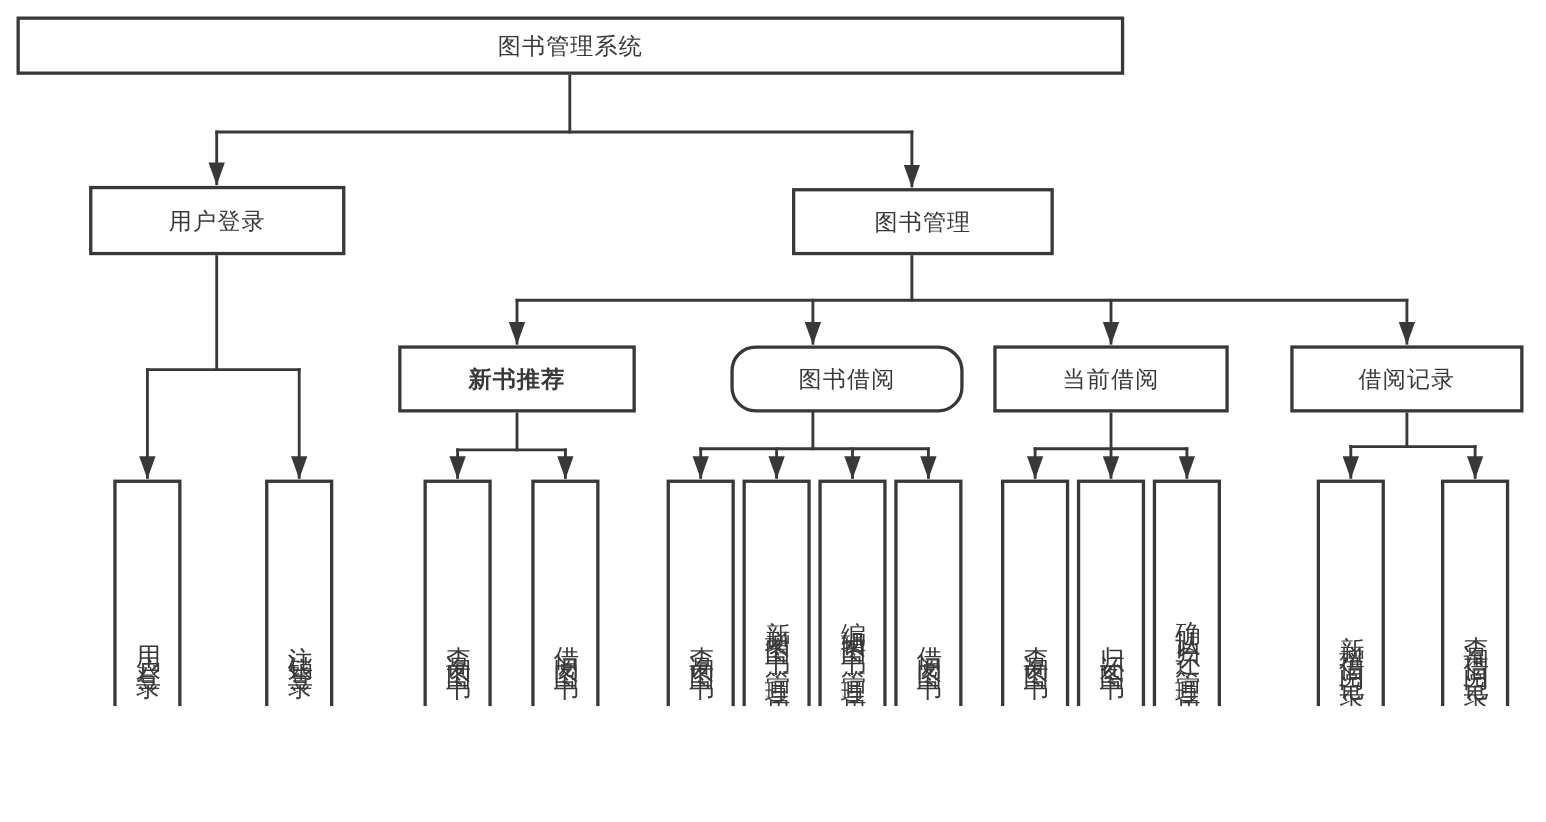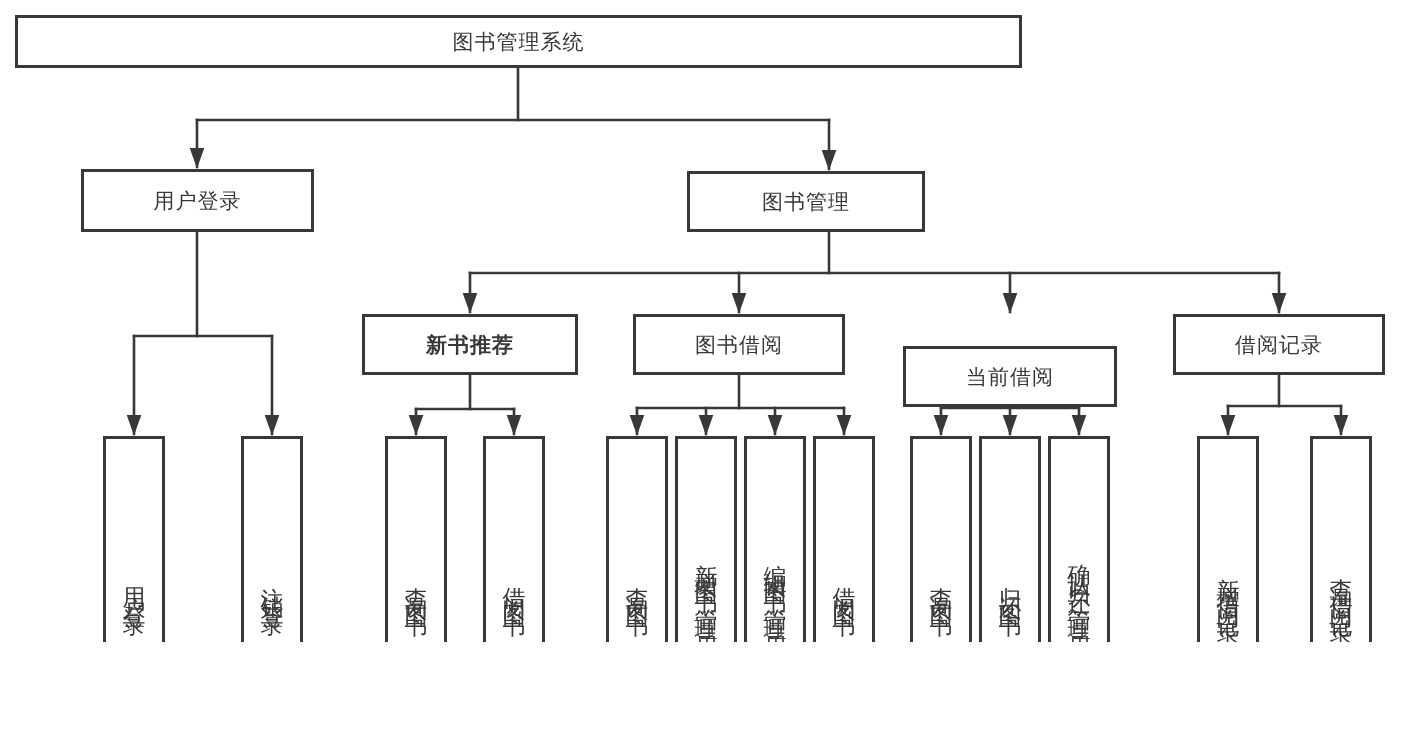--- a/index.html
+++ b/index.html
@@ -108,31 +108,31 @@
     </g>
   </svg>
 
   <div class="box" style="left:15px; top:15px; width:1007px; height:53px;">
     <span class="h-label">图书管理系统</span>
   </div>
 
   <div class="box" style="left:81px; top:169px; width:233px; height:63px;">
     <span class="h-label">用户登录</span>
   </div>
-  <div class="box" style="left:687px; top:171px; width:238px; height:61px;font-family:Liberation Serif, serif;">
+  <div class="box" style="left:720px; top:171px; width:238px; height:61px;font-family:Liberation Serif, serif;">
     <span class="h-label">图书管理</span>
   </div>
 
   <div class="box" style="left:362px; top:314px; width:216px; height:61px;font-weight:bold;">
     <span class="h-label">新书推荐</span>
   </div>
-  <div class="box" style="left:633px; top:314px; width:212px; height:61px;">
+  <div class="box" style="left:664px; top:314px; width:212px; height:61px;border-radius:23px;">
     <span class="h-label">图书借阅</span>
   </div>
-  <div class="box" style="left:903px; top:314px; width:214px; height:61px;margin-top:32px;">
+  <div class="box" style="left:903px; top:314px; width:214px; height:61px;">
     <span class="h-label">当前借阅</span>
   </div>
   <div class="box" style="left:1173px; top:314px; width:212px; height:61px;">
     <span class="h-label">借阅记录</span>
   </div>
 
   <div class="box leaf" style="left:103px; top:436px; width:62px; height:301px;">
     <span class="v-label">用户登录</span>
   </div>
   <div class="box leaf" style="left:241px; top:436px; width:62px; height:301px;">

